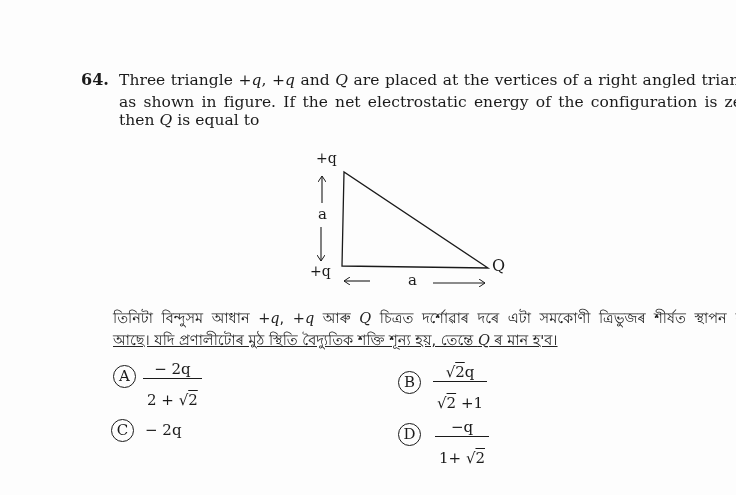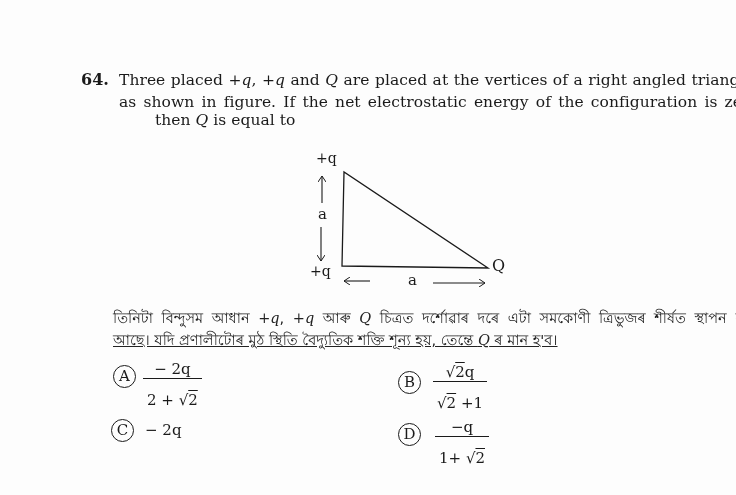--- a/index.html
+++ b/index.html
@@ -3,40 +3,40 @@
 <meta charset="utf-8">
 <style>
   html, body { margin: 0; padding: 0; background: #fdfdfd; }
   body { width: 736px; height: 495px; position: relative; overflow: hidden;
          font-family: "DejaVu Serif", "Liberation Serif", serif; color: #1a1a1a; }
   .abs { position: absolute; }
   .qnum { left: 81px; top: 70px; font-weight: bold; font-size: 16px; font-family: "DejaVu Serif", serif; }
   .qline { left: 119px; font-size: 15.5px; white-space: nowrap; letter-spacing: 0.05px; }
   .l1 { top: 71px; word-spacing: 0.5px; }
   .l2 { top: 93px; word-spacing: 2.2px; }
-  .l3 { top: 111px; margin-left: 36px; }
+  .l3 { top: 111px; }
   i.m { font-style: italic; }
   .fig { left: 300px; top: 145px; width: 220px; height: 145px; }
   .bn { left: 113px; font-size: 14.5px; white-space: nowrap; font-family: "DejaVu Sans", sans-serif; color: #222; }
   .bn1 { top: 307px; word-spacing: 4px; }
   .bn2 { top: 329px; text-decoration: underline; }
   .opt-letter { width: 21px; height: 21px; border: 1.6px solid #1a1a1a; border-radius: 50%;
                 font-size: 15px; line-height: 21px; text-align: center; font-family: "DejaVu Serif", serif; }
   .frac { display: inline-flex; flex-direction: column; align-items: center; font-size: 15px; font-family: "DejaVu Serif", serif; }
   .frac .num { padding: 0 4px; line-height: 18px; }
   .frac .den { padding: 12px 4px; line-height: 18px; border-top: 1.2px solid #1a1a1a; }
   .opt-text { font-size: 15px; font-family: "DejaVu Serif", serif; }
   .sq { text-decoration: overline; }
 </style>
 </head>
 <body>
 
 <div class="abs qnum">64.</div>
 
-<div class="abs qline l1"><span>Three placed </span><i class="m">+q</i><span>, </span><i class="m">+q</i><span> and </span><i class="m">Q</i><span> are  placed at the vertices of a right angled triangle</span></div>
+<div class="abs qline l1"><span>Three triangle </span><i class="m">+q</i><span>, </span><i class="m">+q</i><span> and </span><i class="m">Q</i><span> are  placed at the vertices of a right angled triangle</span></div>
 <div class="abs qline l2">as shown in figure. If the net electrostatic energy of the configuration is zero,</div>
 <div class="abs qline l3"><span>then </span><i class="m">Q</i><span> is equal to</span></div>
 
 <div class="abs fig">
   <svg width="220" height="145" viewBox="0 0 220 145" xmlns="http://www.w3.org/2000/svg">
     <defs>
       <marker id="ah" markerWidth="8" markerHeight="8" refX="6" refY="4" orient="auto" markerUnits="userSpaceOnUse">
         <path d="M0,0 L6,4 L0,8" fill="none" stroke="#1a1a1a" stroke-width="1"></path>
       </marker>
     </defs>

